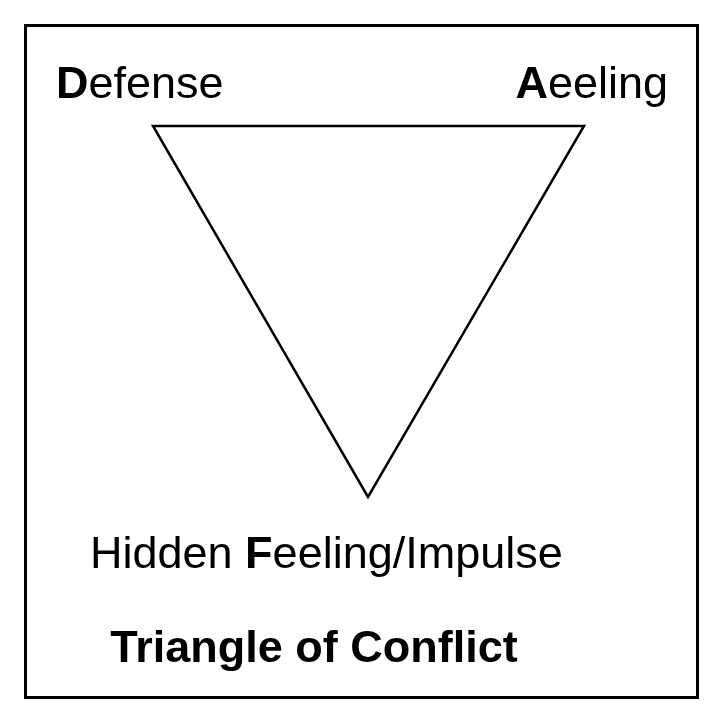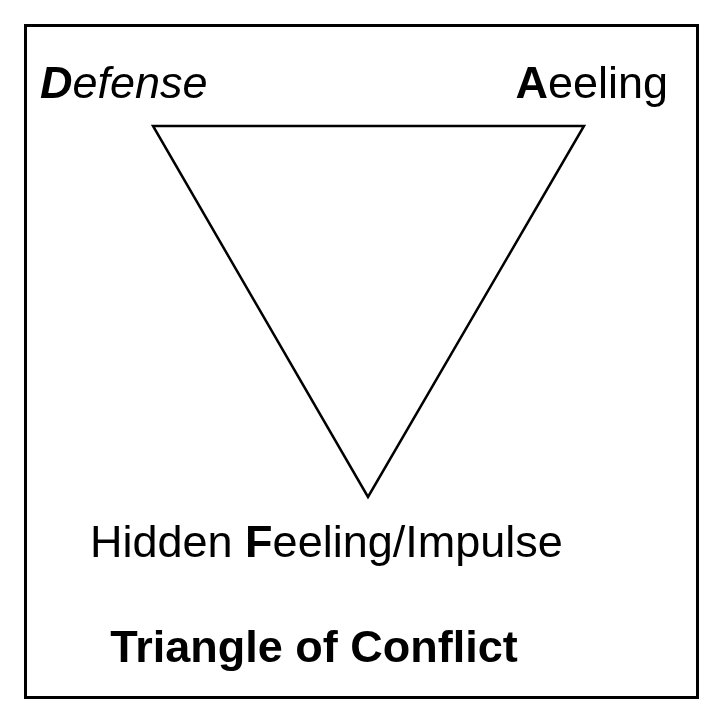--- a/index.html
+++ b/index.html
@@ -1,22 +1,22 @@
 <!DOCTYPE html>
 <html><head>
 <meta charset="utf-8">
 <style>
   html, body { margin: 0; padding: 0; background: #ffffff; }
   body { width: 720px; height: 720px; position: relative; overflow: hidden; font-family: "Liberation Sans", "DejaVu Sans", sans-serif; color: #000; }
   .frame { position: absolute; left: 24px; top: 24px; width: 669px; height: 669px; border: 3px solid #000; }
   .label { position: absolute; font-size: 45px; line-height: 1; white-space: nowrap; color: #000; }
   .label b { font-weight: bold; }
-  #lbl-defense { left: 40px; top: 60px; font-style: italic; }
+  #lbl-defense { left: 56px; top: 60px; }
   #lbl-anxiety { right: 52px; top: 60px; }
-  #lbl-feeling { left: 90px; top: 519px; }
+  #lbl-feeling { left: 90px; top: 530px; }
   #title { position: absolute; left: 0; width: 628px; top: 624px; text-align: center; font-size: 45px; font-weight: bold; line-height: 1; }
   svg.tri { position: absolute; left: 0; top: 0; }
 </style>
 </head>
 <body>
 
 <div class="frame"></div>
 
 <svg class="tri" width="720" height="720">
   <polygon id="tri-poly" points="153,126 584,126 368,497" fill="none" stroke="#000" stroke-width="2.5" stroke-linejoin="miter"></polygon>

